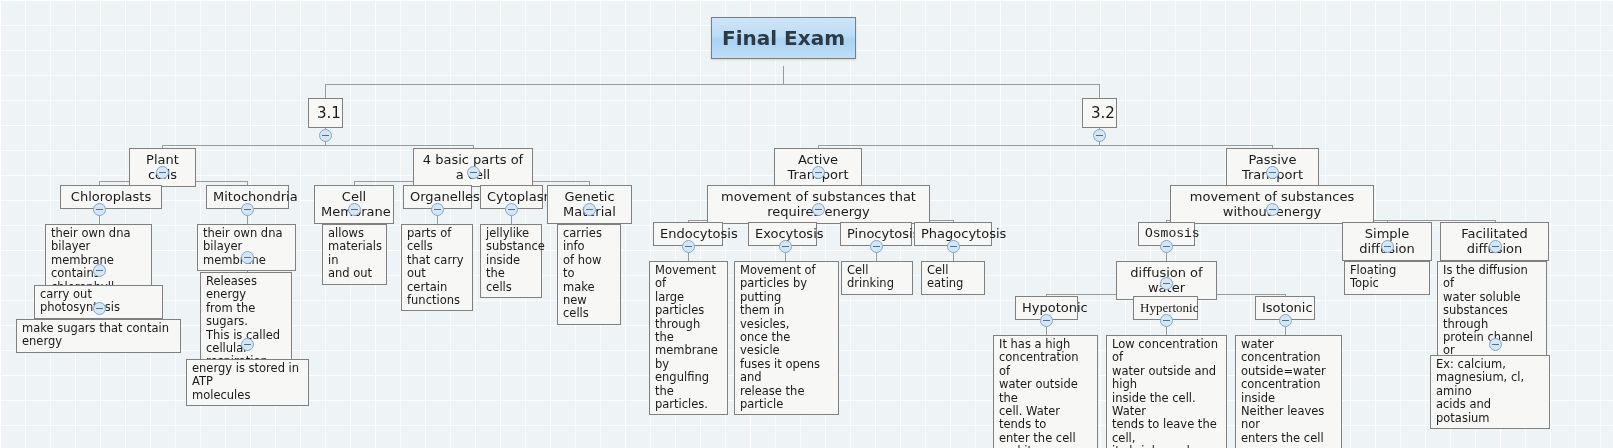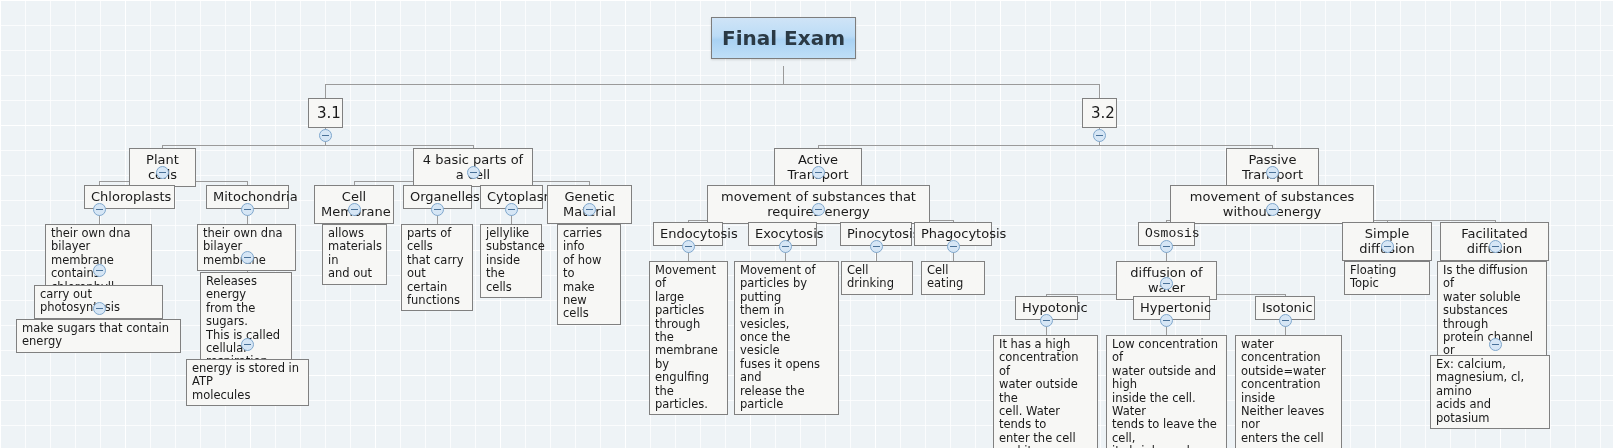--- a/index.html
+++ b/index.html
@@ -174,21 +174,21 @@
   <div class="ln v" style="left:1495px; top:337px; height:22px;"></div>
 
   <div class="node root" style="left:711px; top:17px; width:145px;">Final Exam</div>
 
   <div class="node num" style="left:308px; top:98px; width:35px;">3.1</div>
   <div class="node num" style="left:1082px; top:98px; width:35px;">3.2</div>
 
   <div class="node title" style="left:129px; top:148px; width:67px;">Plant cells</div>
   <div class="node title" style="left:413px; top:148px; width:120px;">4 basic parts of a cell</div>
 
-  <div class="node title" style="left:60px; top:185px; width:91px;margin-left:24px;">Chloroplasts</div>
+  <div class="node title" style="left:60px; top:185px; width:102px;">Chloroplasts</div>
   <div class="node title" style="left:206px; top:185px; width:83px;">Mitochondria</div>
 
   <div class="node" style="left:45px; top:224px; width:107px;">their own dna
 bilayer membrane
 contains chlorophyll</div>
   <div class="node" style="left:34px; top:285px; width:129px;">carry out photosyntesis</div>
   <div class="node" style="left:16px; top:319px; width:165px;">make sugars that contain energy</div>
 
   <div class="node" style="left:197px; top:224px; width:99px;">their own dna
 bilayer membrane</div>
@@ -244,21 +244,21 @@
   <div class="node" style="left:841px; top:261px; width:72px;">Cell drinking</div>
   <div class="node" style="left:921px; top:261px; width:64px;">Cell eating</div>
 
   <div class="node title" style="left:1226px; top:148px; width:93px;">Passive Transport</div>
   <div class="node title" style="left:1170px; top:185px; width:204px;">movement of substances without energy</div>
 
   <div class="node title" style="left:1138px; top:222px; width:57px;font-family:Liberation Mono, monospace;">Osmosis</div>
   <div class="node title" style="left:1116px; top:261px; width:101px;">diffusion of water</div>
 
   <div class="node title" style="left:1015px; top:296px; width:63px;">Hypotonic</div>
-  <div class="node title" style="left:1133px; top:296px; width:77px;">Hypertonic</div>
+  <div class="node title" style="left:1133px; top:296px; width:65px;font-family:Liberation Serif, serif;">Hypertonic</div>
   <div class="node title" style="left:1255px; top:296px; width:60px;">Isotonic</div>
 
   <div class="node" style="left:993px; top:335px; width:105px;">It has a high
 concentration of
 water outside the
 cell. Water tends to
 enter the cell and it
 grows and may burst</div>
   <div class="node" style="left:1106px; top:335px; width:121px;">Low concentration of
 water outside and high

